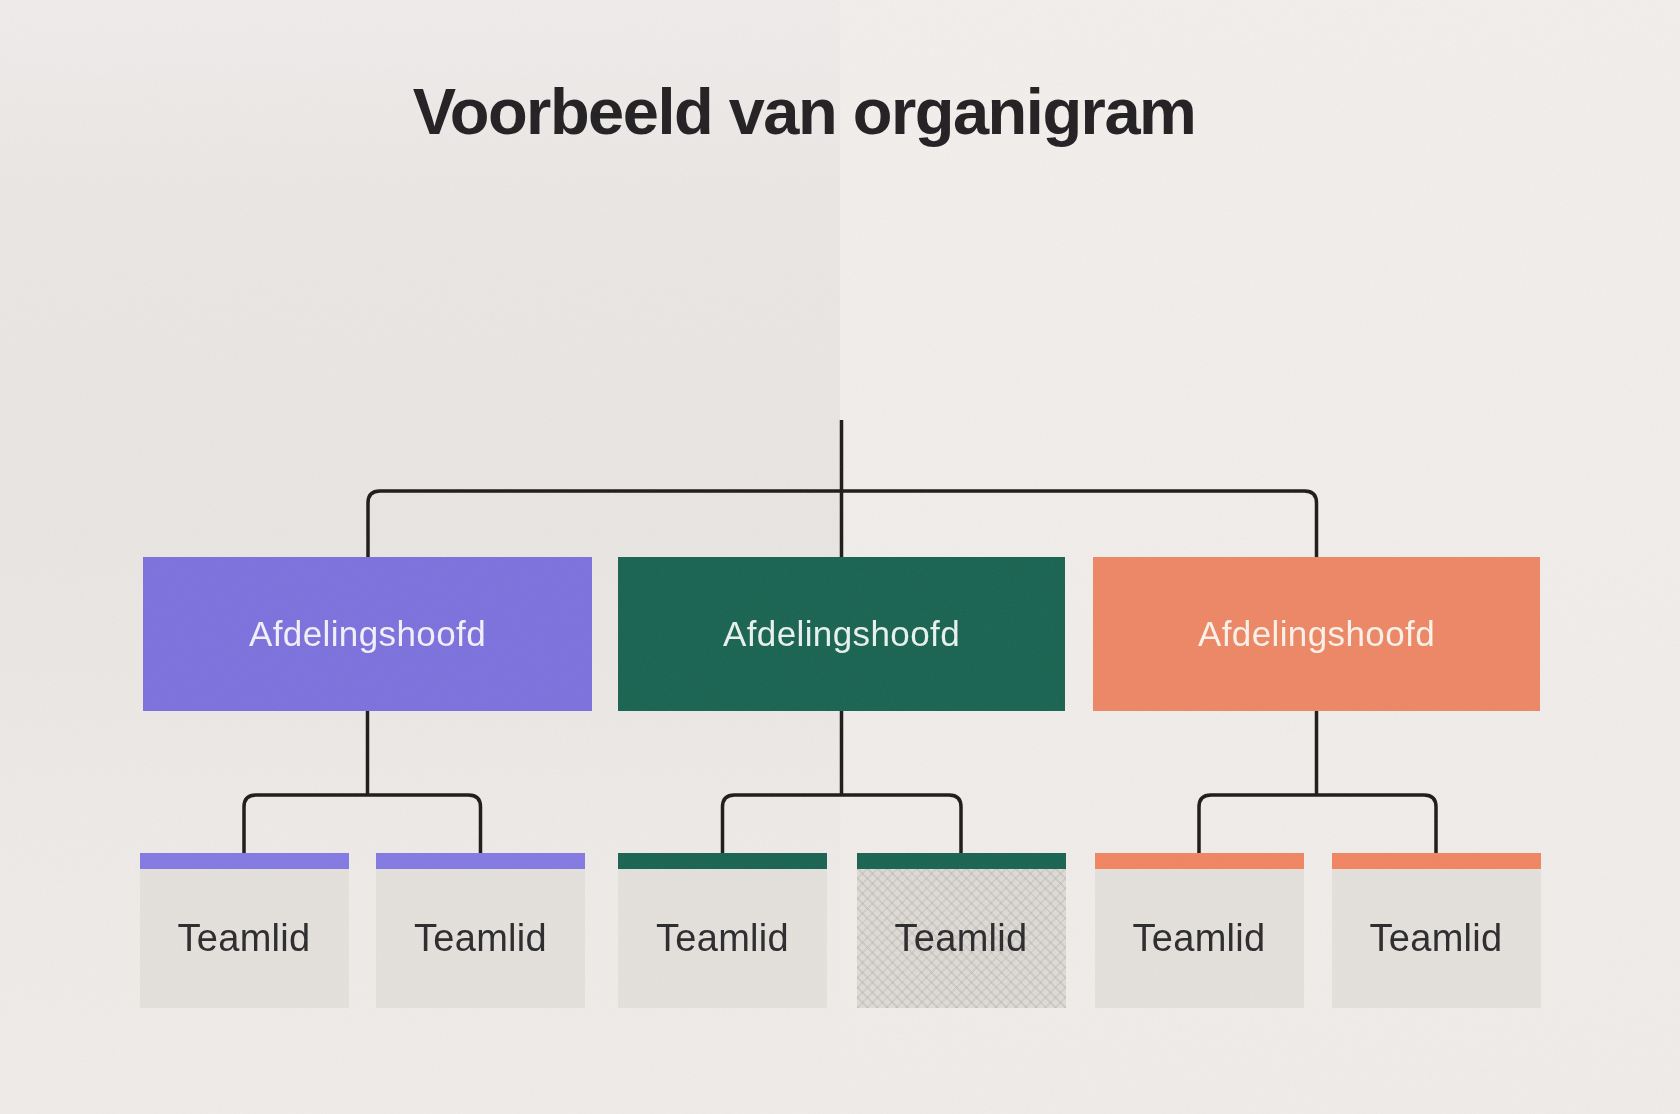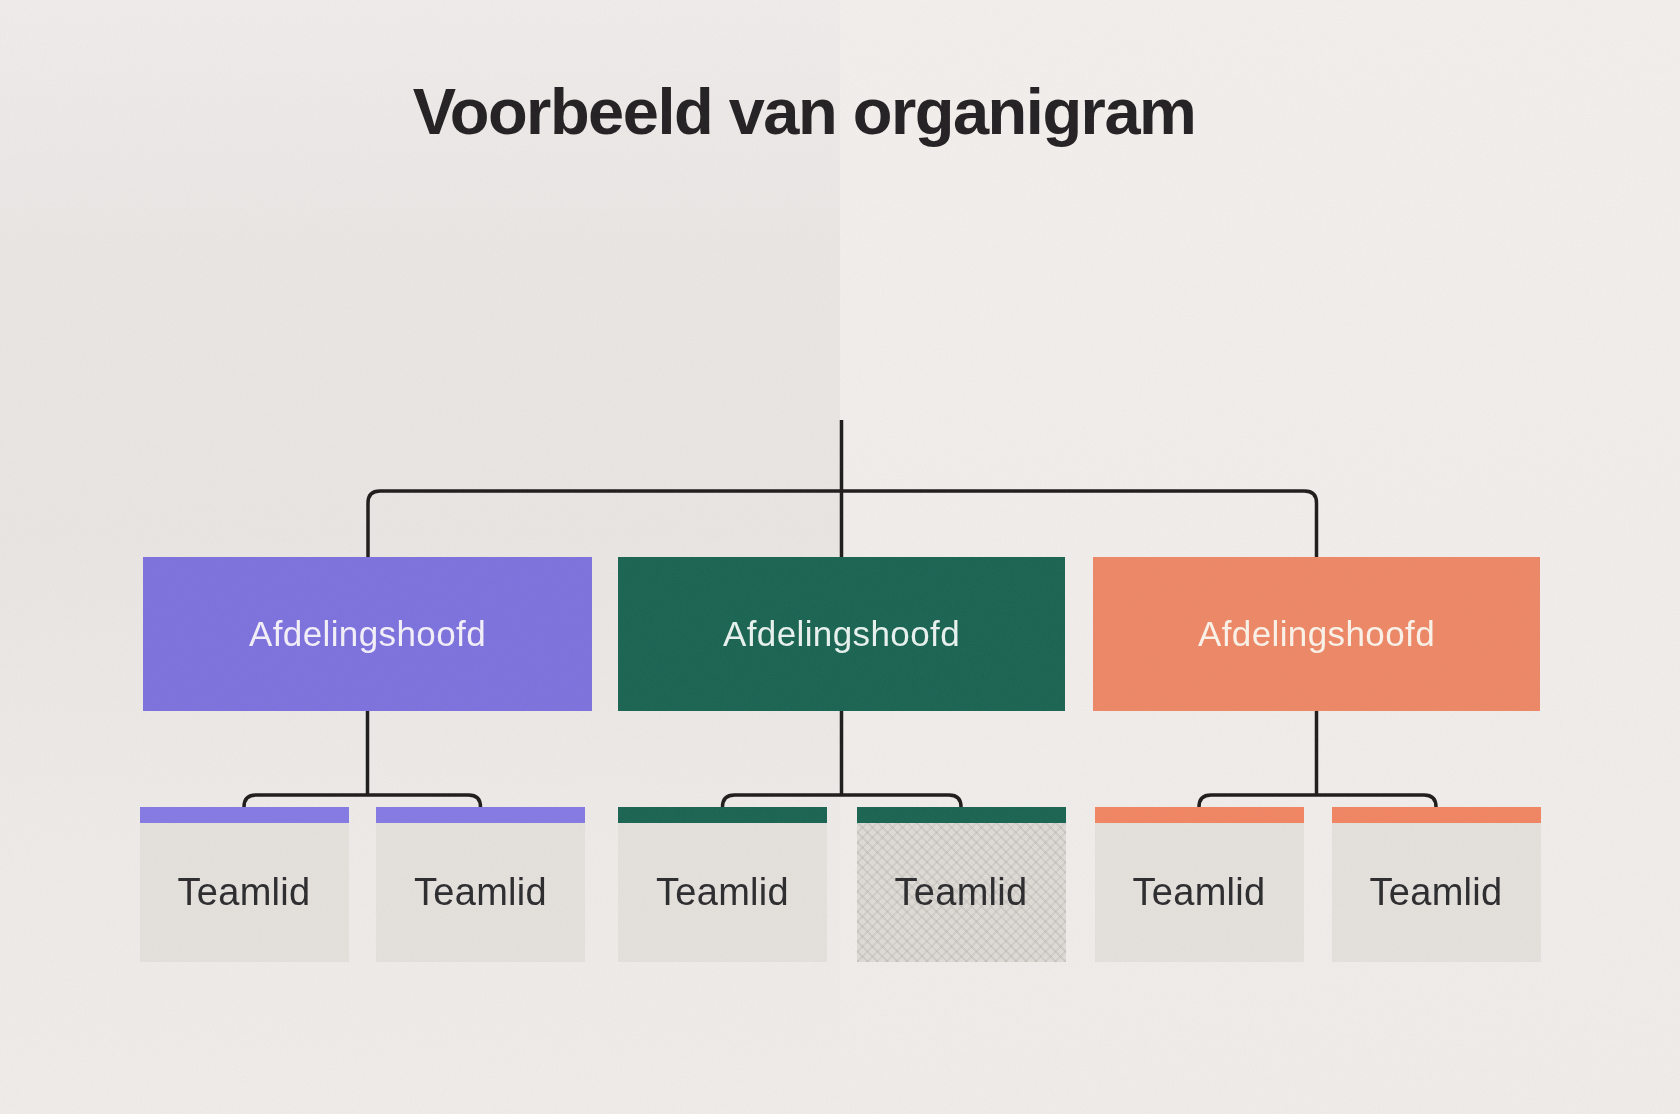--- a/index.html
+++ b/index.html
@@ -35,21 +35,21 @@
   .node{
     position:absolute;display:flex;align-items:center;justify-content:center;
     z-index:2;
     font-size:35px;letter-spacing:.4px;font-weight:400;
   }
   .root-box   {left:618px;  top:264px; width:447px; height:156px;}
   .dept-box-1 {left:143px;  top:557px; width:449px; height:154px;}
   .dept-box-2 {left:618px;  top:557px; width:447px; height:154px;}
   .dept-box-3 {left:1093px; top:557px; width:447px; height:154px;}
   .team{
-    position:absolute;top:807px;width:209px;height:155px;z-index:2;
+    position:absolute;top:853px;width:209px;height:155px;z-index:2;
     display:flex;flex-direction:column;
   }
   .team-1{left:139.5px;} .team-2{left:376px;}  .team-3{left:618px;}
   .team-4{left:856.5px;} .team-5{left:1094.5px;} .team-6{left:1331.5px;}
   .accent-bar{height:16px;width:100%;flex:0 0 auto;}
   .team-body{
     flex:1 1 auto;display:flex;align-items:center;justify-content:center;
     font-size:38px;letter-spacing:.3px;
   }
   .team-body.textured{

